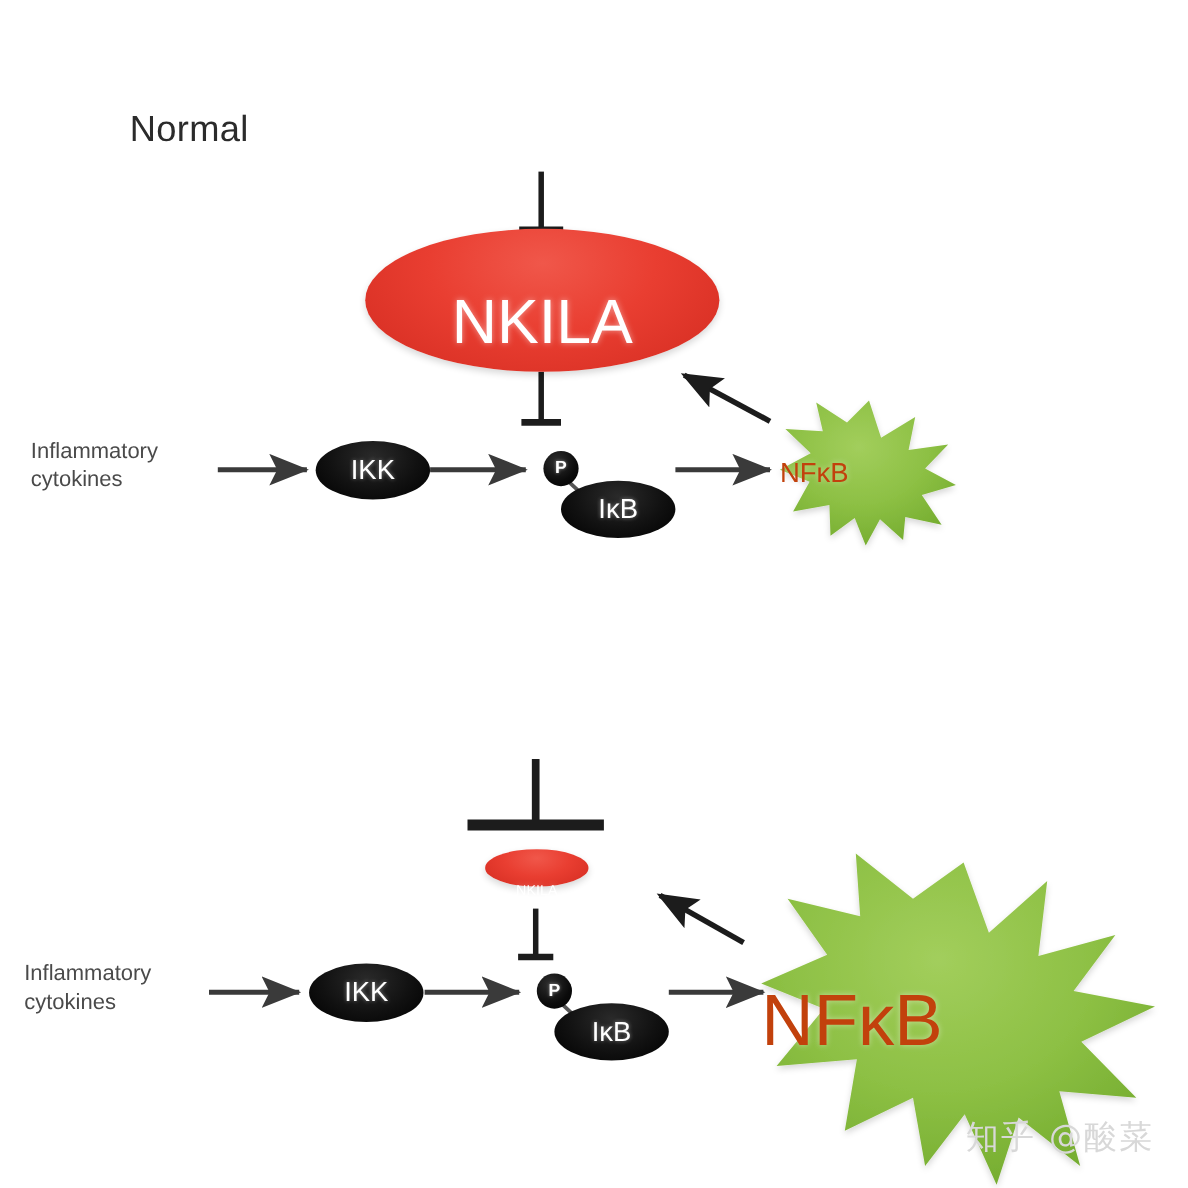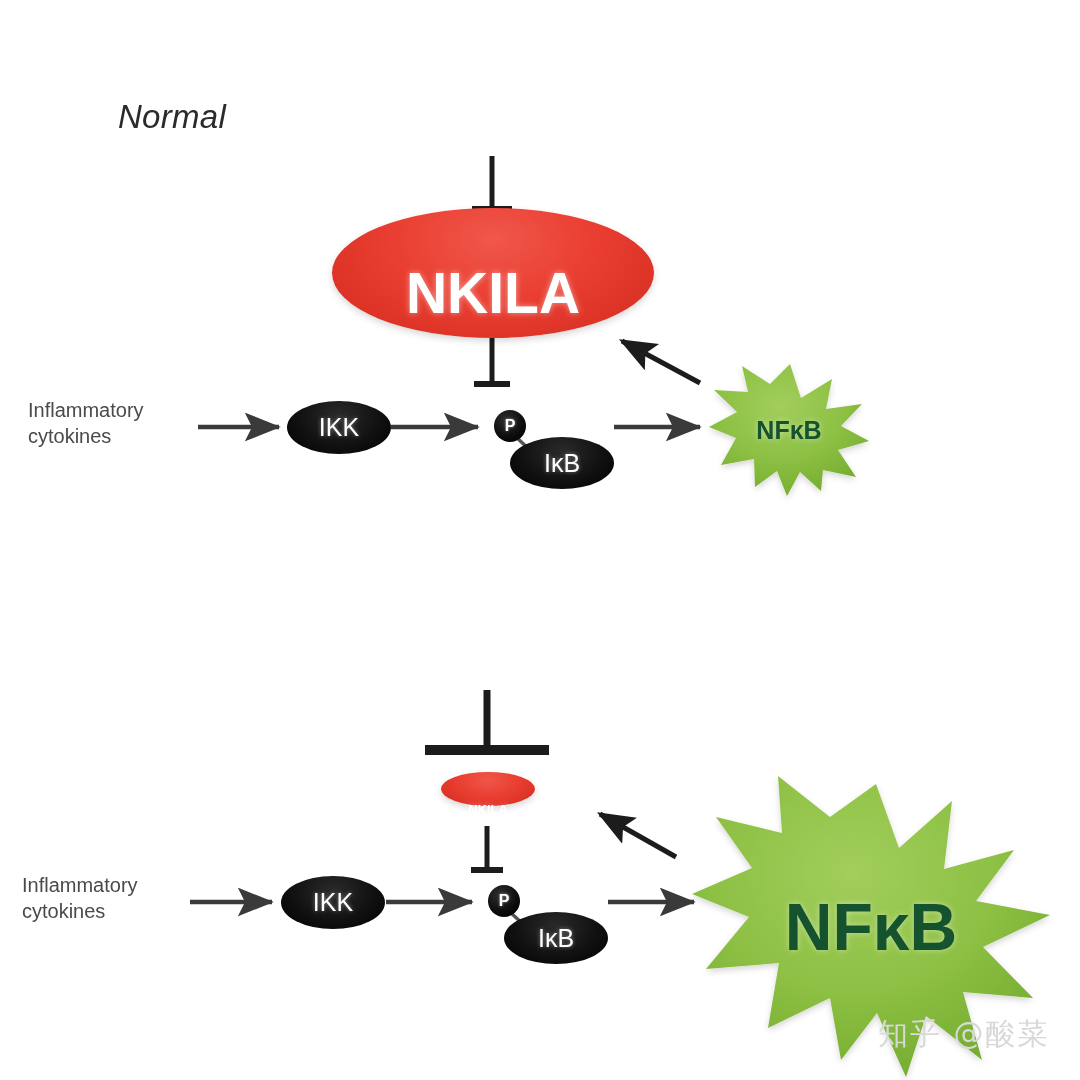--- a/index.html
+++ b/index.html
@@ -55,21 +55,21 @@
     font-weight: bold;
     text-shadow: 0 0 5px rgba(255,255,255,0.55);
   }
 
   .node-nkila {
     background: radial-gradient(ellipse at 50% 24%, #f0574a 0%, #e93e31 45%, #d32b20 100%);
     box-shadow: 0 3px 7px rgba(0,0,0,0.16);
   }
   .node-nkila span {
     color: #ffffff;
-    font-weight: bold;
+    font-weight: normal;
     text-shadow: 0 0 6px rgba(255,255,255,0.5);
     margin-top: 40px;
   }
 
   .node-black {
     background: radial-gradient(ellipse at 50% 28%, #2a2a2a 0%, #111111 55%, #000000 100%);
   }
   .node-black span {
     color: #ffffff;
     font-weight: normal;
@@ -106,23 +106,22 @@
     width: 1080px;
     height: 1080px;
     pointer-events: none;
   }
 
   
   .star-label {
     position: absolute;
     display: flex;
     align-items: center;
-    justify-content: center;
-    color: #14532d;
-    font-weight: bold;
+    color: #c2410c;
+    font-weight: normal;
     text-shadow: 0 0 6px rgba(255,255,255,0.45);
     pointer-events: none;
   }
 
   
   .watermark {
     color: #d8d8d8;
     font-size: 30px;
     letter-spacing: 2px;
     font-family: "DejaVu Sans", sans-serif;
@@ -192,21 +191,21 @@
     <line x1="509" y1="911" x2="526" y2="927" stroke="#555555" stroke-width="3.5"></line>
 
     <line x1="608" y1="902" x2="694" y2="902" stroke="#3a3a3a" stroke-width="4.5" marker-end="url(#arrowGray)"></line>
 
     <line x1="676" y1="857" x2="600" y2="814" stroke="#1c1c1c" stroke-width="5" marker-end="url(#arrowDark)"></line>
 
     <polygon filter="url(#softShadow)" fill="url(#greenGrad)" points="876,784 899,848 952,801 944,869 1014,850 976,901 1050,915 983,947 1033,998 963,992 982,1060 926,1016 906,1077 877,1013 841,1060 830,998 768,1028 779,963 706,969 749,917 692,894 752,868 716,817 782,833 778,776 830,817"></polygon>
 
   </svg>
 
-  <div class="abs cond-label" style="left:62px; top:95px; width:220px;font-style:italic;">Normal</div>
+  <div class="abs cond-label" style="left:62px; top:95px; width:220px;">Normal</div>
 
 
   <div class="abs ellipse node-nkila" style="left:332px; top:208px; width:322px; height:130px; font-size:57px;">
     <span>NKILA</span>
   </div>
 
   <div class="abs cytokines" style="left:28px; top:398px; width:170px;">Inflammatory
 cytokines</div>
 
   <div class="abs ellipse node-black" style="left:287px; top:401px; width:104px; height:53px; font-size:25px;">

